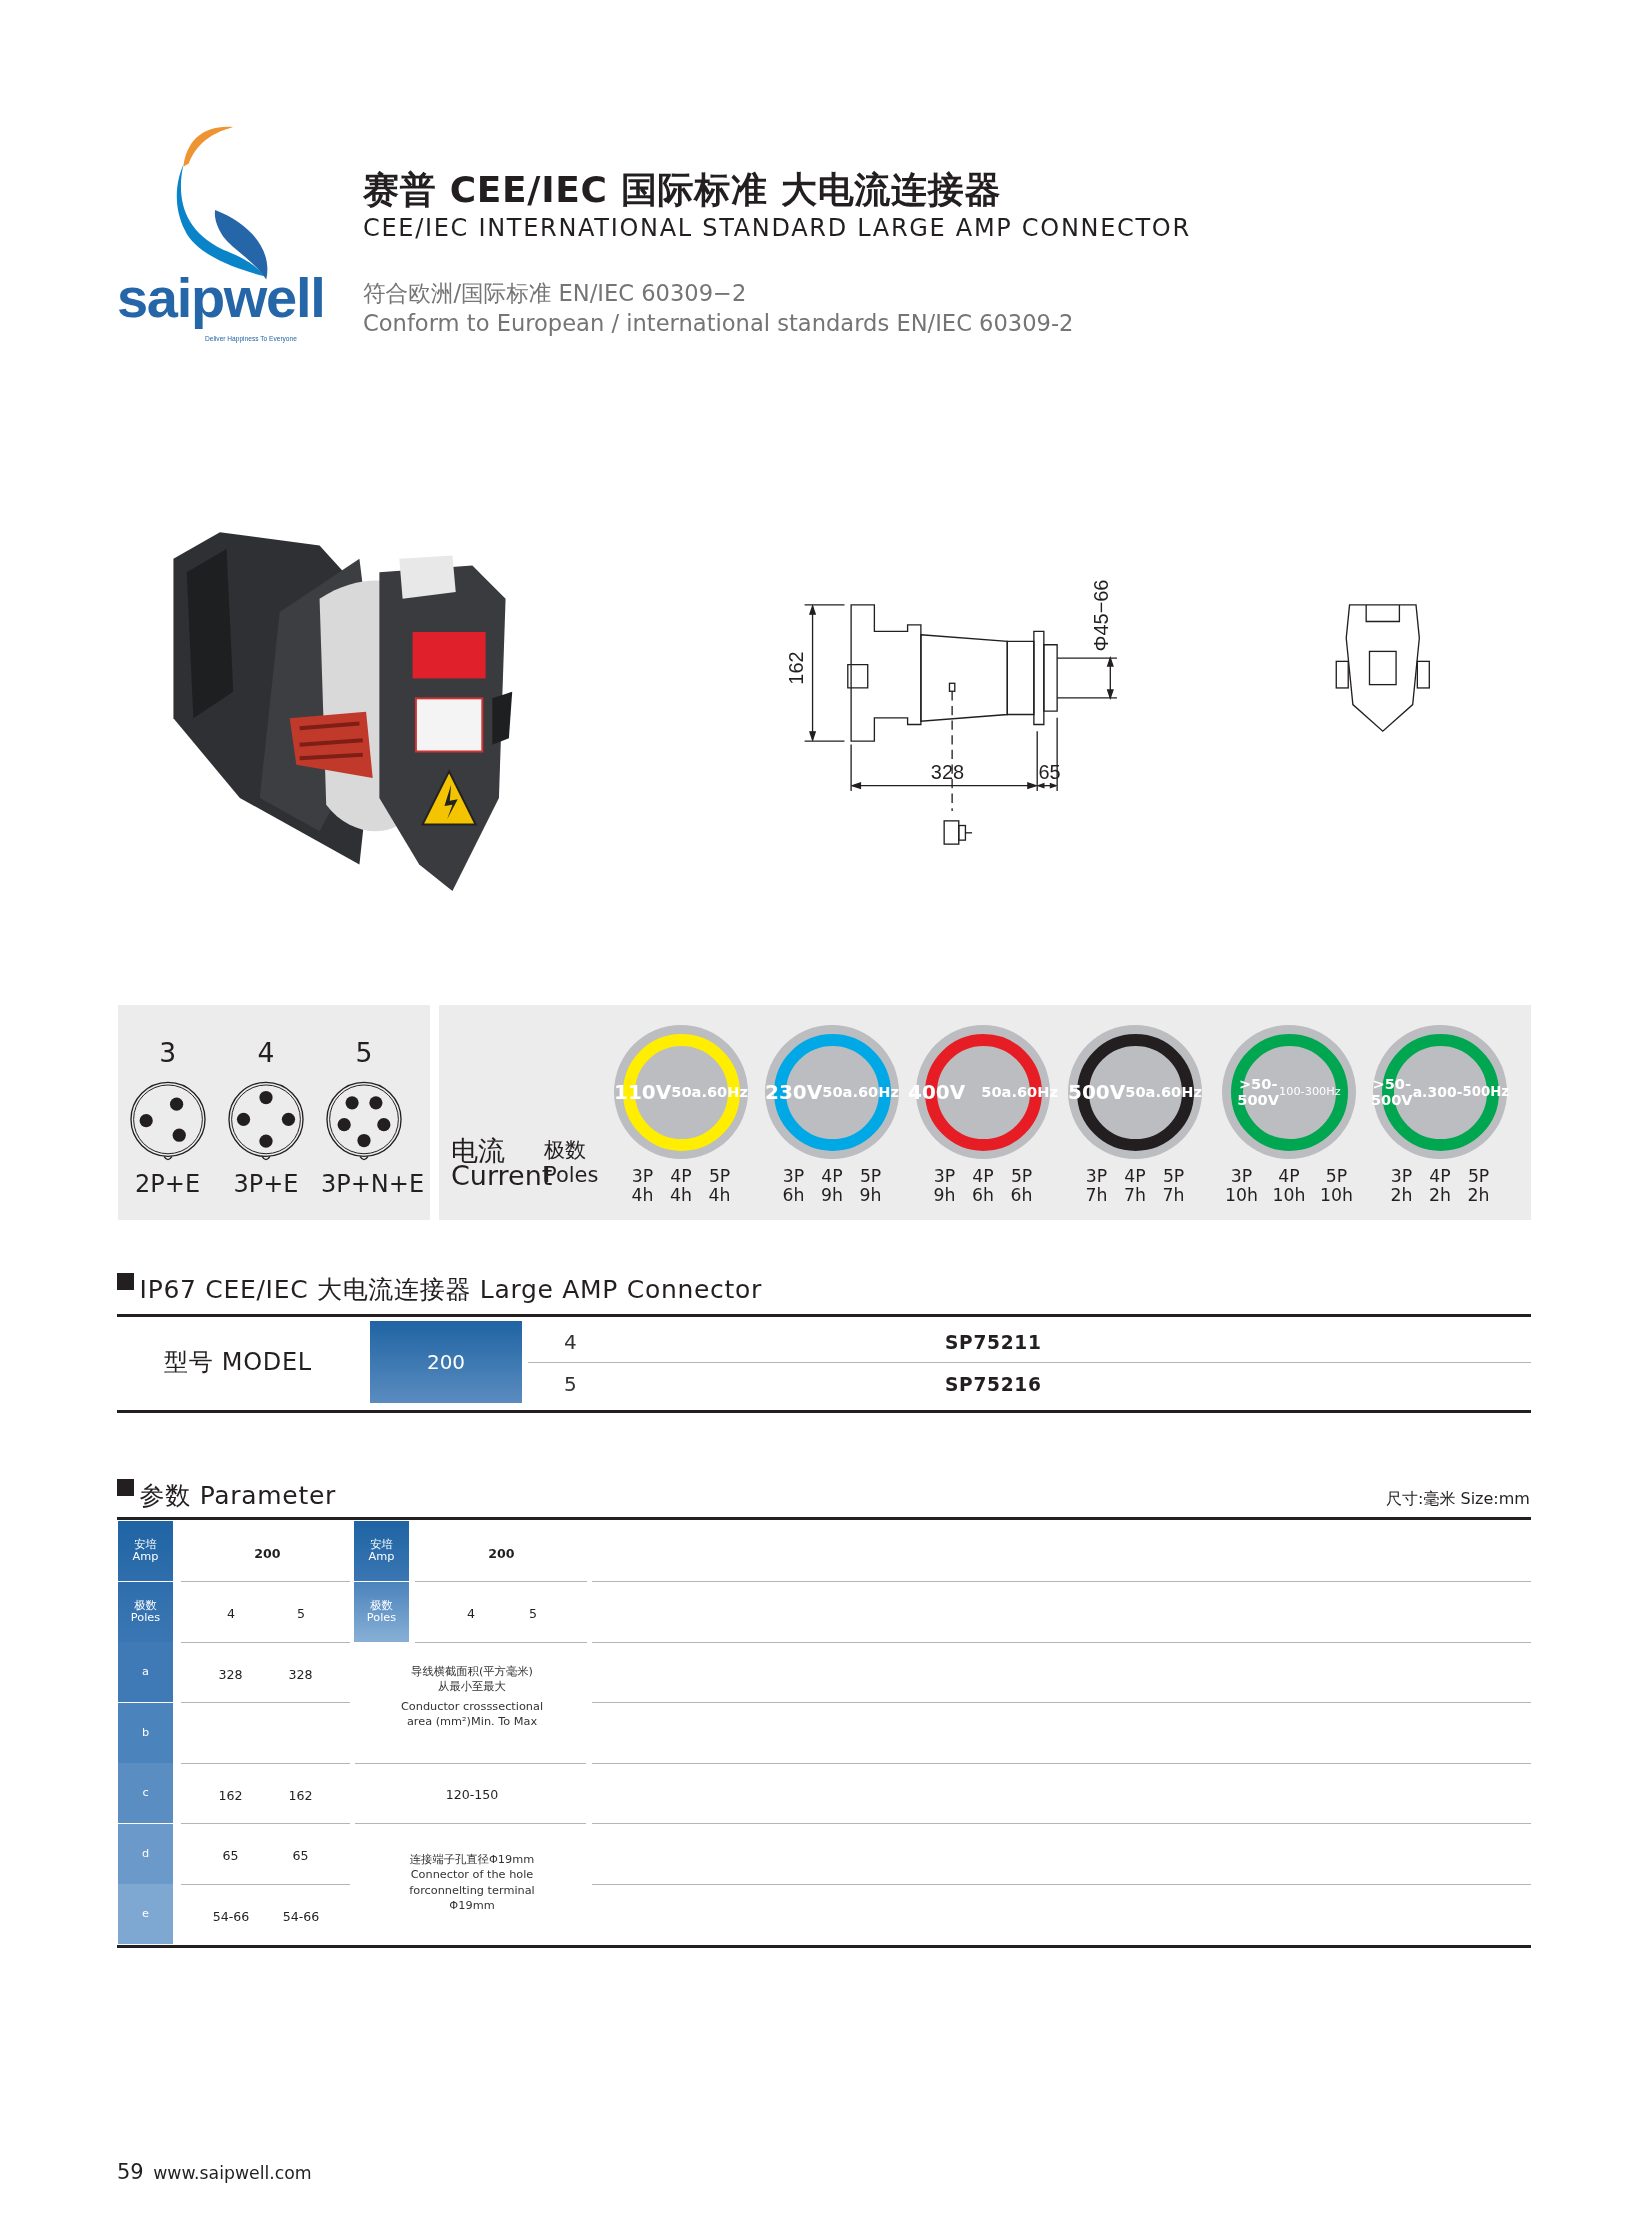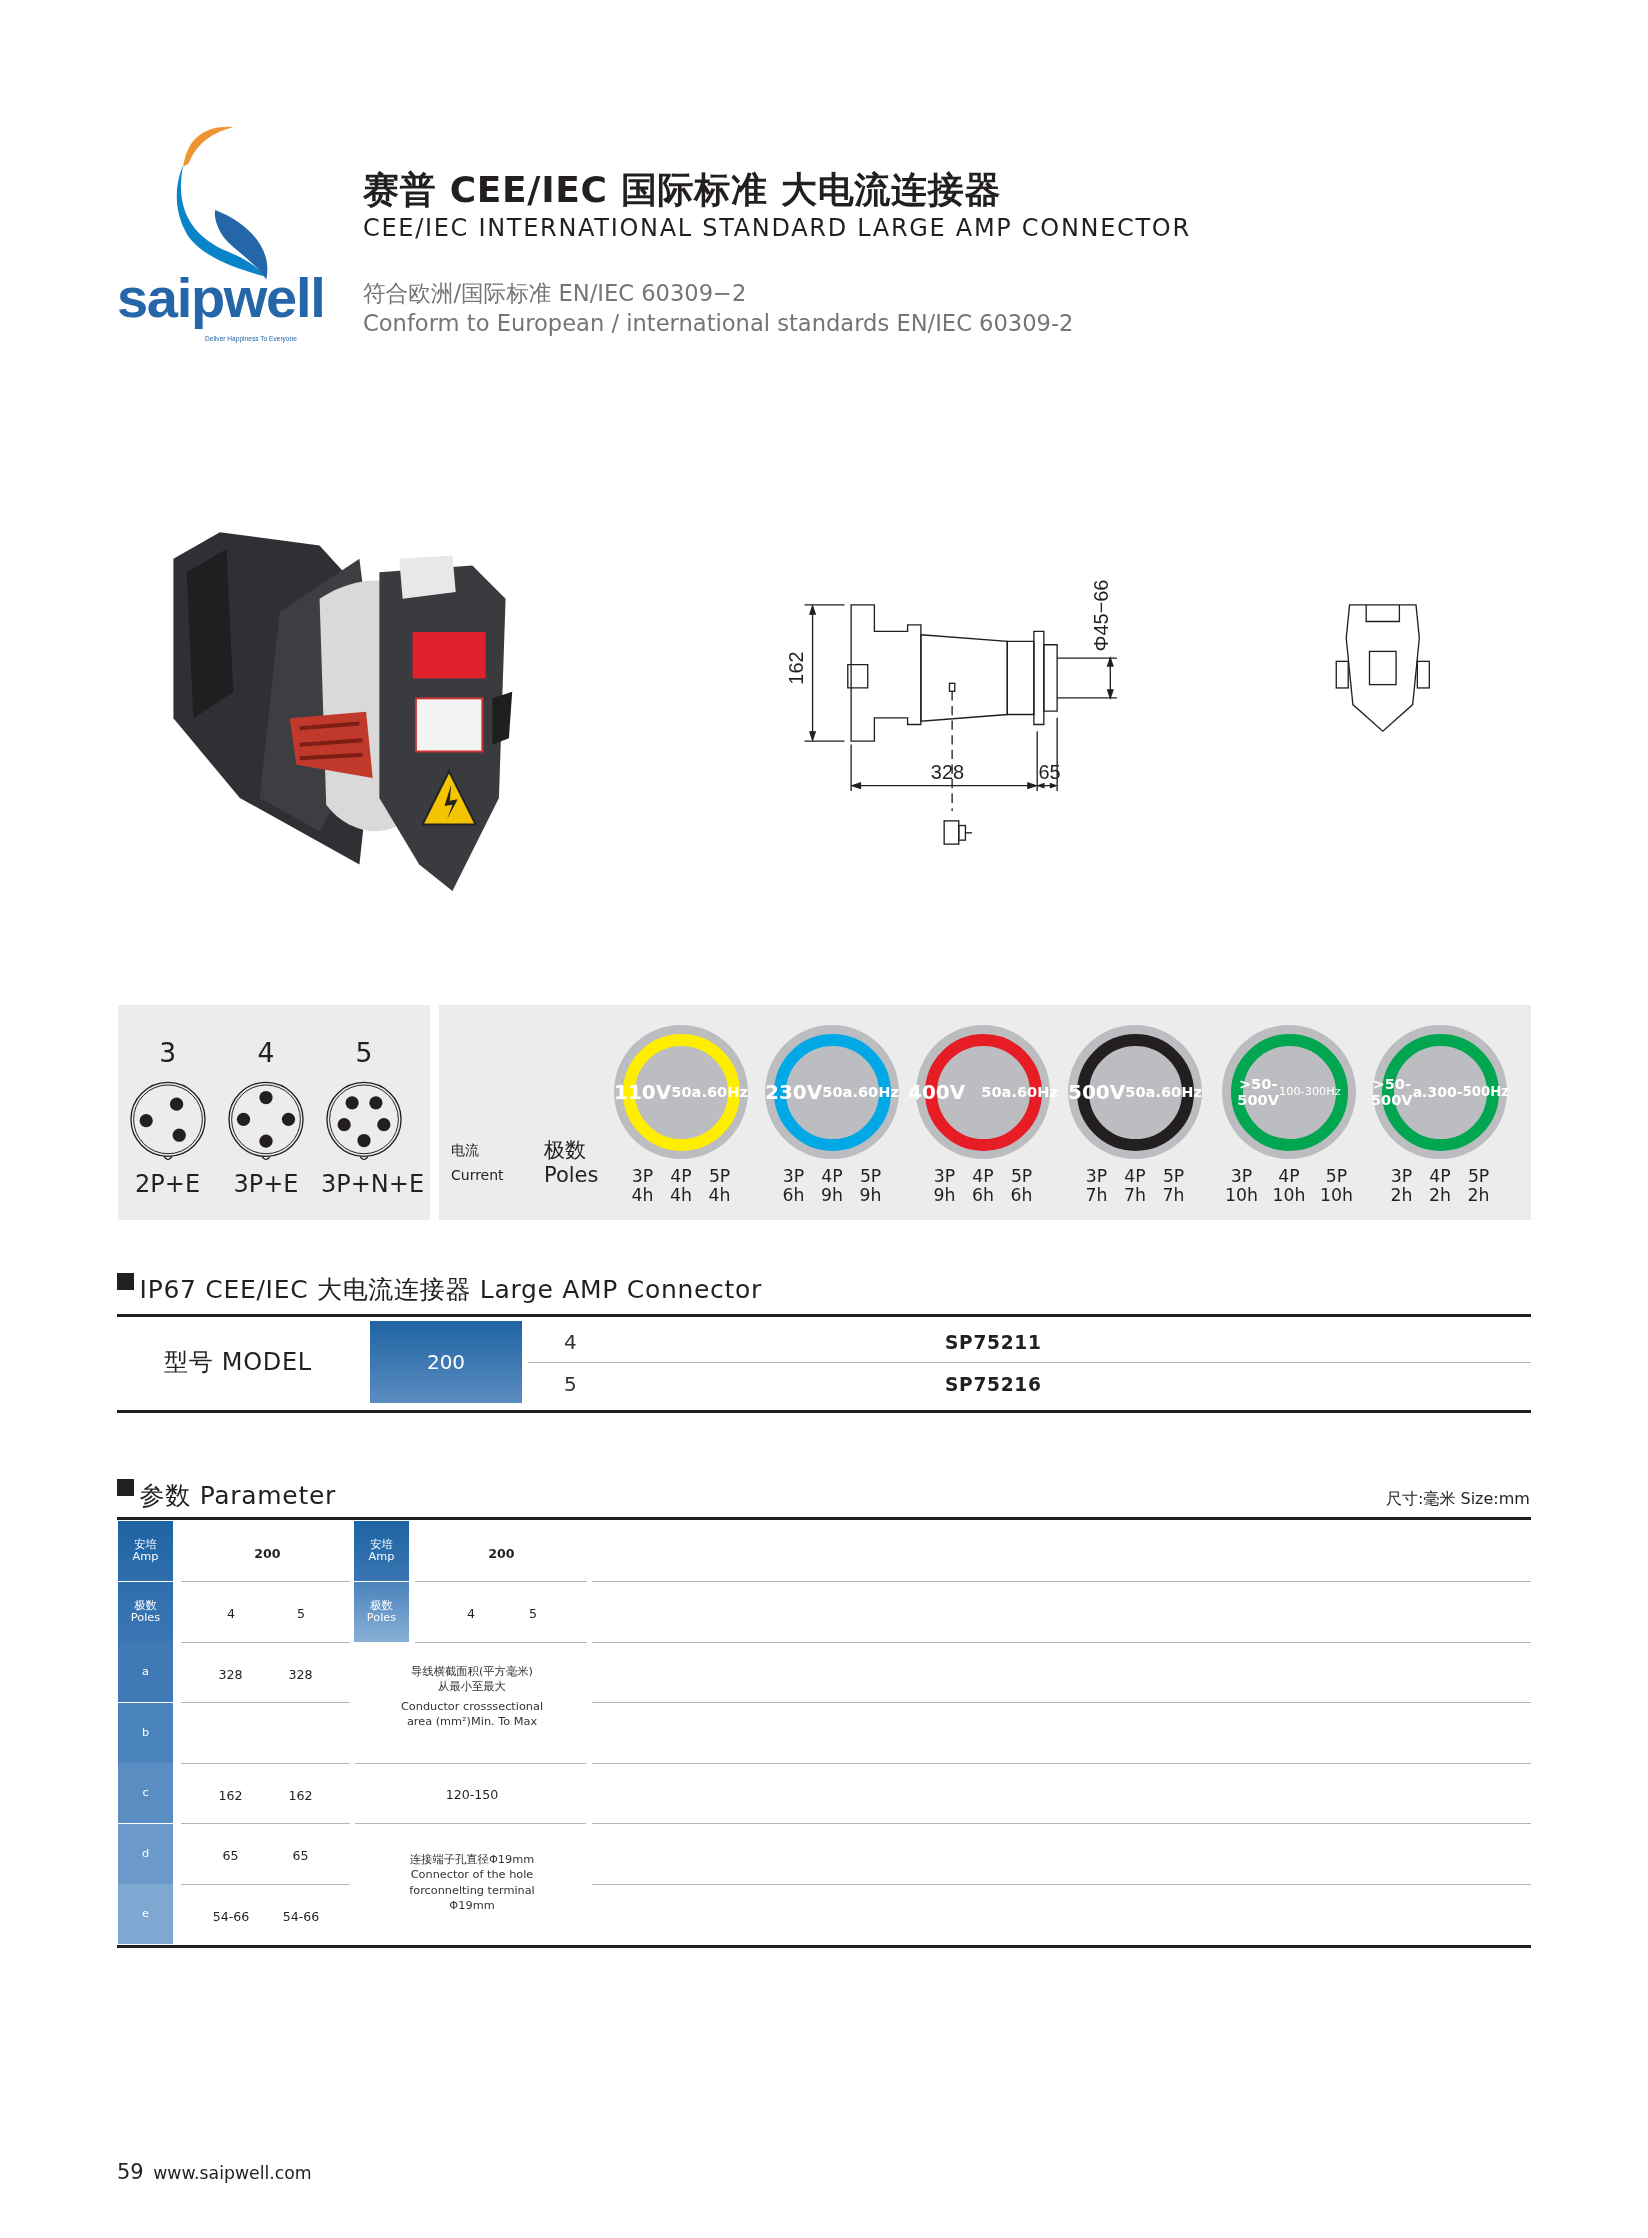--- a/index.html
+++ b/index.html
@@ -22,21 +22,21 @@
   .dim-label { font-family: "Liberation Sans", sans-serif; font-size: 30px; fill: #231f20; }
 
   
   .strip-left { left: 118px; top: 1005px; width: 312px; height: 215px; background: #ececec; }
   .strip-right { left: 439px; top: 1005px; width: 1092px; height: 215px; background: #ececec; }
   .pole { position: absolute; width: 86px; text-align: center; }
   .pole .num { font-size: 26.6px; line-height: 1; height: 29px; }
   .pole .lab { font-size: 24px; margin-top: 6.6px; white-space: nowrap; }
   .pole svg { display: block; margin: 12px auto 0; }
 
-  .current-label { position: absolute; left: 12px; top: 133px; font-size: 14px; line-height: 25px; }
+  .current-label { position: absolute; left: 12px; top: 133px; font-size: 27px; line-height: 25px; }
   .poles-label { position: absolute; left: 105px; top: 133px; font-size: 21px; line-height: 25px; }
 
   .badge { position: absolute; top: 20px; width: 134px; text-align: center; }
   .ring { width: 134px; height: 134px; border-radius: 50%; background: #bcbdc0; display: flex; align-items: center; justify-content: center; margin: 0 auto; }
   .ring-inner { width: 117px; height: 117px; border-radius: 50%; border: 12px solid #737373; background: #bcbdc0; display: flex; flex-direction: row; align-items: center; justify-content: center; color: #ffffff; }
   .volt { font-size: 20px; font-weight: bold; line-height: 22.6px; }
   .freq { font-size: 14.6px; font-weight: bold; line-height: 17.3px; }
   .volt.small { font-size: 14.6px; line-height: 16px; }
   .freq.small { font-size: 11.3px; line-height: 12.6px; font-weight: normal; }
   .freq.small.b { font-weight: bold; }

